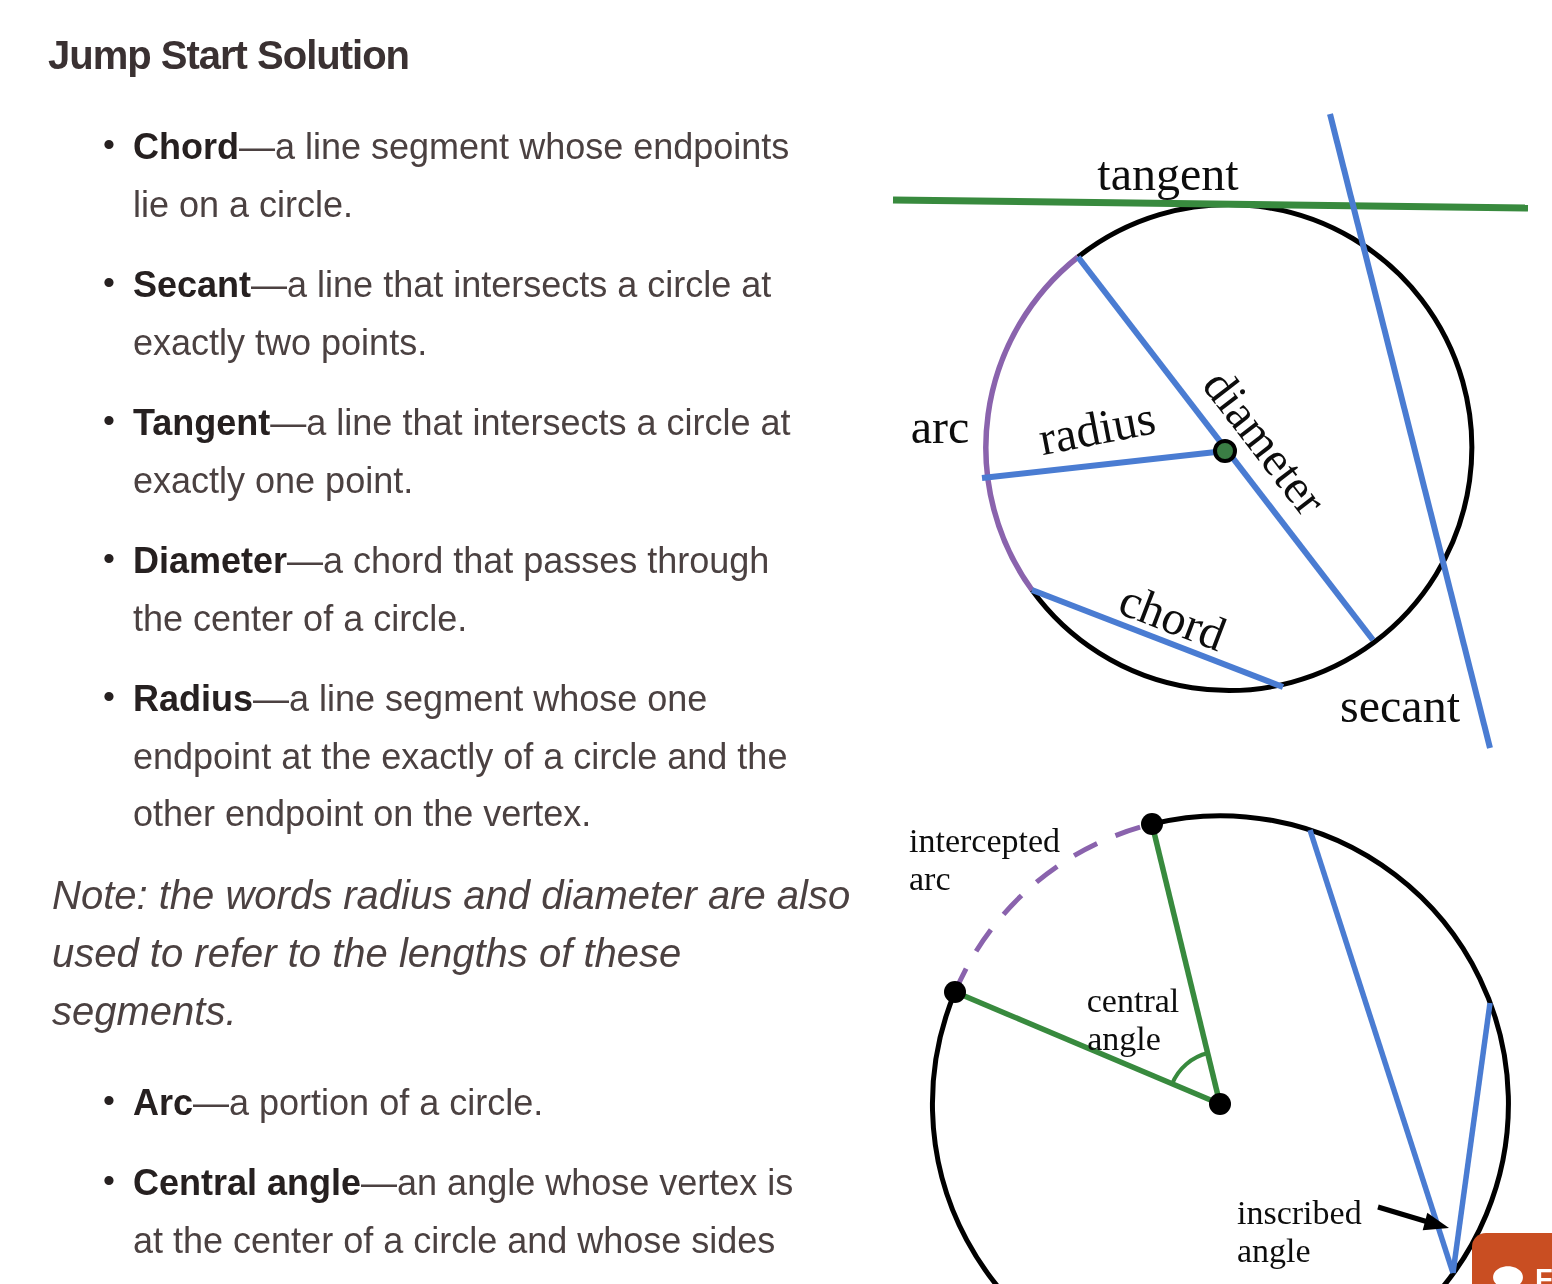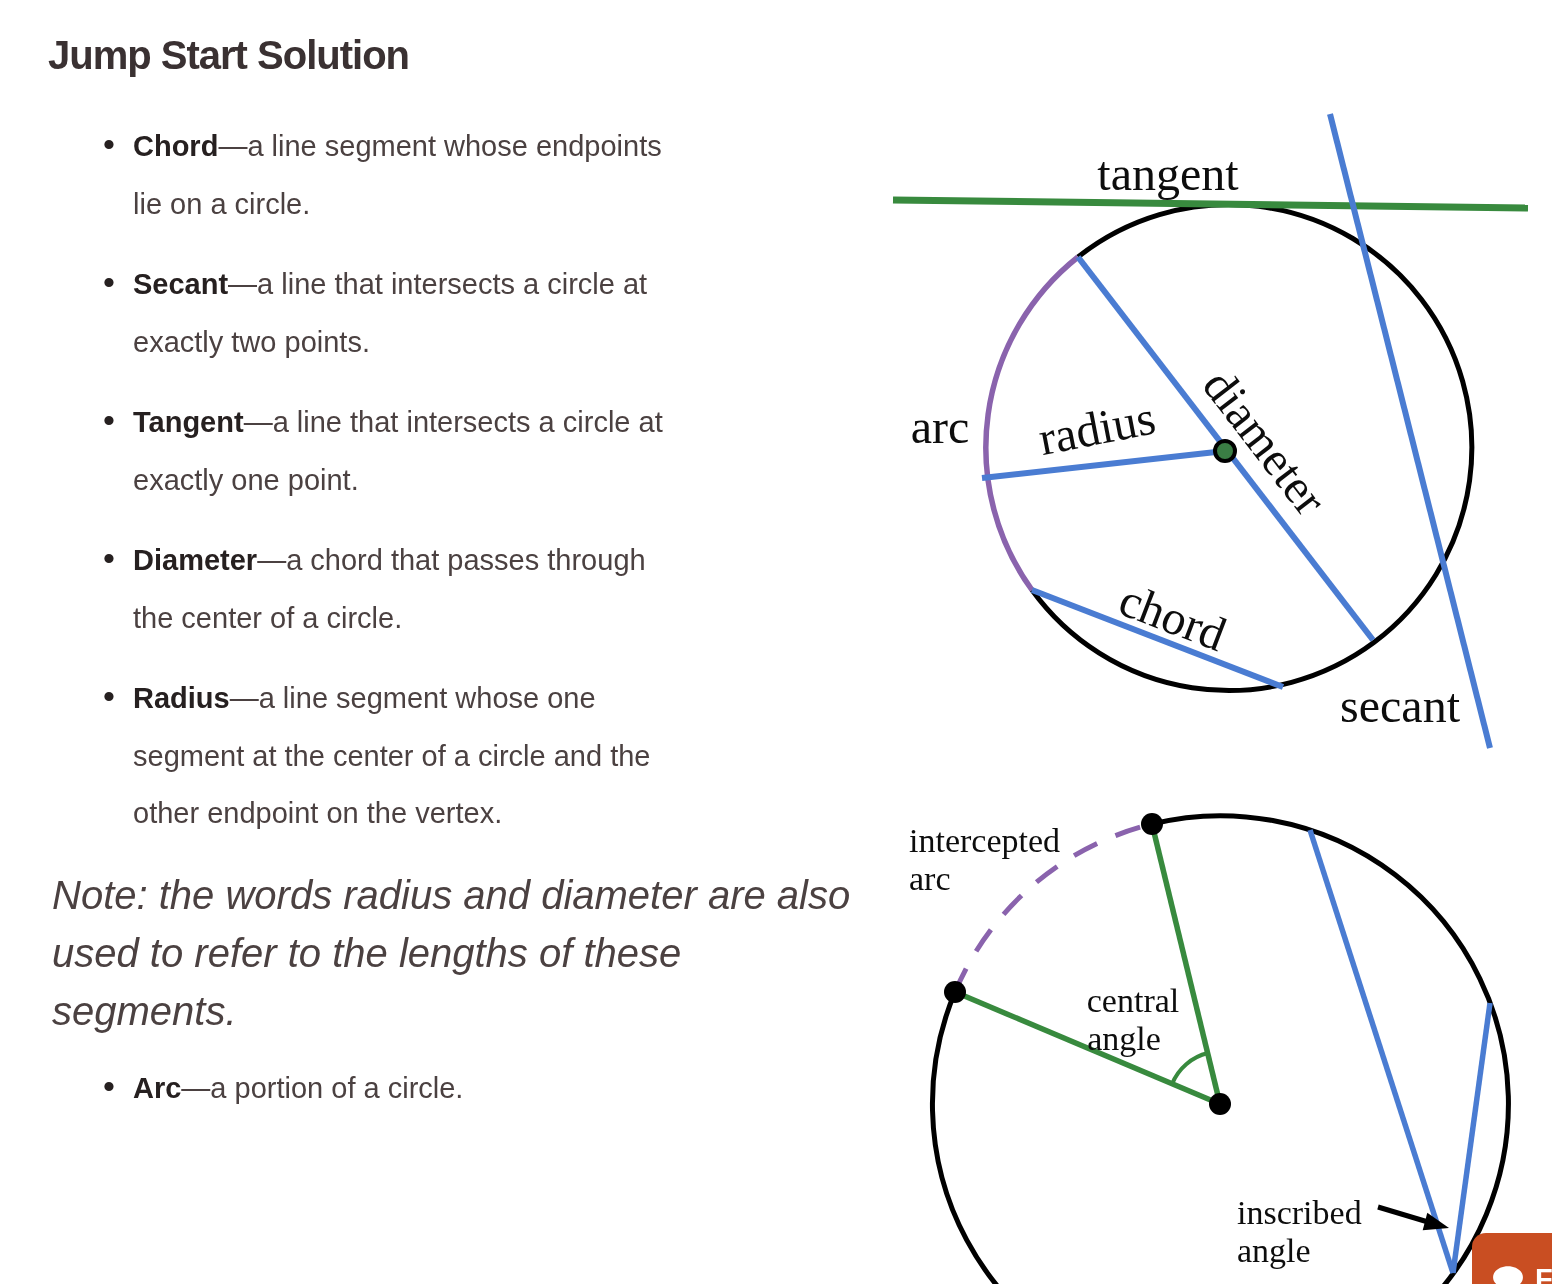--- a/index.html
+++ b/index.html
@@ -16,24 +16,24 @@
   .page-title{
     font-size:40px;font-weight:700;letter-spacing:-1px;
     color:var(--title-color);
     margin:0;line-height:54px;
   }
   ul.defs{
     list-style:none;
     margin:0;padding:0 0 0 85px;
   }
   ul.defs.first{margin-top:36px;}
-  ul.defs.second{margin-top:20px;}
+  ul.defs.second{margin-top:34px;}
   ul.defs li{
     position:relative;
-    font-size:29px;line-height:57.5px;
+    font-size:36px;line-height:57.5px;
     color:var(--body-color);
     margin-bottom:23px;
     white-space:nowrap;
   }
   ul.defs li::before{
     content:"\2022";
     position:absolute;left:-30px;top:-2px;
     color:var(--term-color);
     font-size:34px;
   }
@@ -90,34 +90,38 @@
     <li>
       <span class="term">Tangent</span><span>—a line that intersects a circle at</span><br>
       <span>exactly one point.</span>
     </li>
     <li>
       <span class="term">Diameter</span><span>—a chord that passes through</span><br>
       <span>the center of a circle.</span>
     </li>
     <li>
       <span class="term">Radius</span><span>—a line segment whose one</span><br>
-      <span>segment at the center of a circle and the</span><br>
+      <span>endpoint at the exactly of a circle and the</span><br>
       <span>other endpoint on the vertex.</span>
     </li>
   </ul>
 
   <p class="note">
     <span>Note: the words radius and diameter are also</span><br>
     <span>used to refer to the lengths of these</span><br>
     <span>segments.</span>
   </p>
 
   <ul class="defs second">
     <li>
       <span class="term">Arc</span><span>—a portion of a circle.</span>
+    </li>
+    <li>
+      <span class="term">Central angle</span><span>—an angle whose vertex is</span><br>
+      <span>at the center of a circle and whose sides</span>
     </li>
   </ul>
 </div>
 
 <svg id="diagram1" class="diagram" width="692" height="680" viewBox="860 95 692 680">
   <path class="s-black" d="M 1078 257 A 243 243 0 1 1 1032 590" stroke-width="5"></path>
   <path class="s-purple" d="M 1032 590 A 243 243 0 0 1 1078 257" stroke-width="5.5"></path>
   <line class="s-green" x1="893" y1="200" x2="1528" y2="208" stroke-width="7"></line>
   <line class="s-blue" x1="1330" y1="114" x2="1490" y2="748" stroke-width="6"></line>
   <line class="s-blue" x1="1078" y1="257" x2="1373" y2="640" stroke-width="6"></line>

